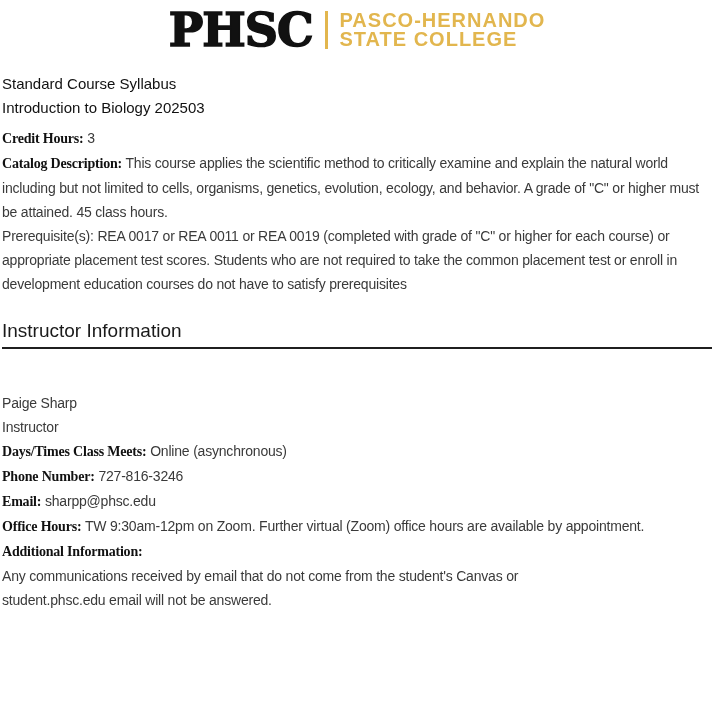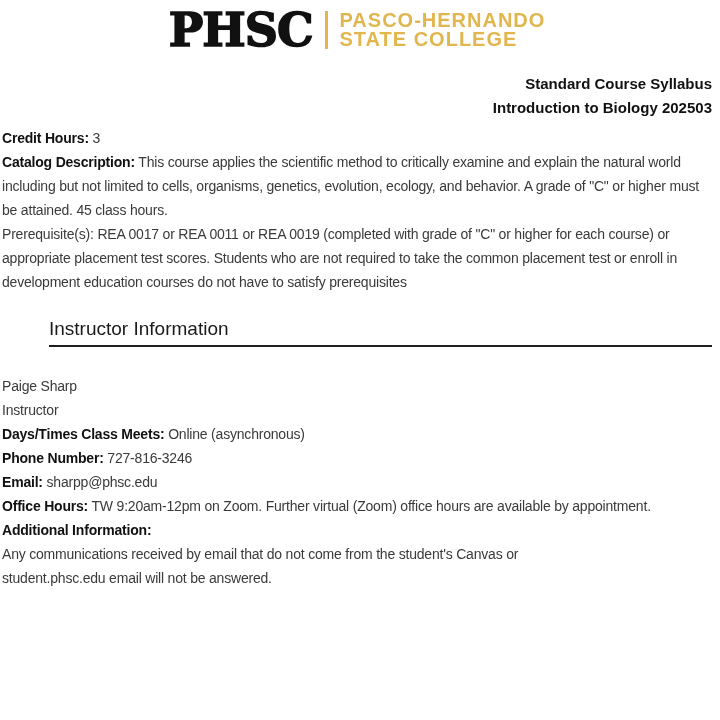--- a/index.html
+++ b/index.html
@@ -31,48 +31,47 @@
     color: #e2b64e;
     font-weight: bold;
     font-size: 20px;
     line-height: 19px;
     letter-spacing: 1px;
   }
 
   
   .title-block {
     margin-top: 20px;
-    text-align: right;
-    font-weight: bold;
+    text-align: left;
+    font-weight: normal;
     font-size: 15px;
     line-height: 24px;
     color: #111111;
   }
 
   
   .content { margin-top: 6px; font-size: 14px; line-height: 24px; letter-spacing: -0.2px; }
   .content p { margin: 0; }
-  strong, .label { font-weight: bold; color: #111111; }
+  strong, .label { font-weight: bold; color: #111111; font-family: Liberation Serif, serif; }
   .credit-line { }
   .catalog-para { margin-top: 16px; }
   .prereq-para { margin-top: 55px; }
 
   h2.section-heading {
     margin-top: 23px;
     font-size: 19px;
     font-weight: 400;
     letter-spacing: 0;
     color: #1a1a1a;
     line-height: 23px;
     padding-bottom: 5px;
     border-bottom: 2px solid #1f1f1f;
-    margin-left: 47px;
   }
 
-  .instructor-block { margin-top: 27px; }
+  .instructor-block { margin-top: 42px; }
   .instructor-block .line { margin: 0; }
 </style>
 </head>
 <body>
 
 <div class="page">
 
   <div class="logo-row">
     <div class="logo-acronym">PHSC</div>
     <div class="logo-divider"></div>
@@ -107,21 +106,21 @@
         <span>Online (asynchronous)</span></p>
 
       <p class="line"><strong>Phone Number:</strong>
         <span>727-816-3246</span></p>
 
       <p class="line"><strong>Email:</strong>
         <span>sharpp@phsc.edu</span></p>
 
 
       <p class="line"><strong>Office Hours:</strong>
-        <span>TW 9:20am-12pm on Zoom. Further virtual (Zoom) office hours are available by appointment.</span></p>
+        <span>TW 9:30am-12pm on Zoom. Further virtual (Zoom) office hours are available by appointment.</span></p>
 
       <p class="line"><strong>Additional Information:</strong></p>
 
       <p class="line">Any communications received by email that do not come from the student's Canvas or</p>
       <p class="line">student.phsc.edu email will not be answered.</p>
     </div>
 
   </div>
 </div>
 

